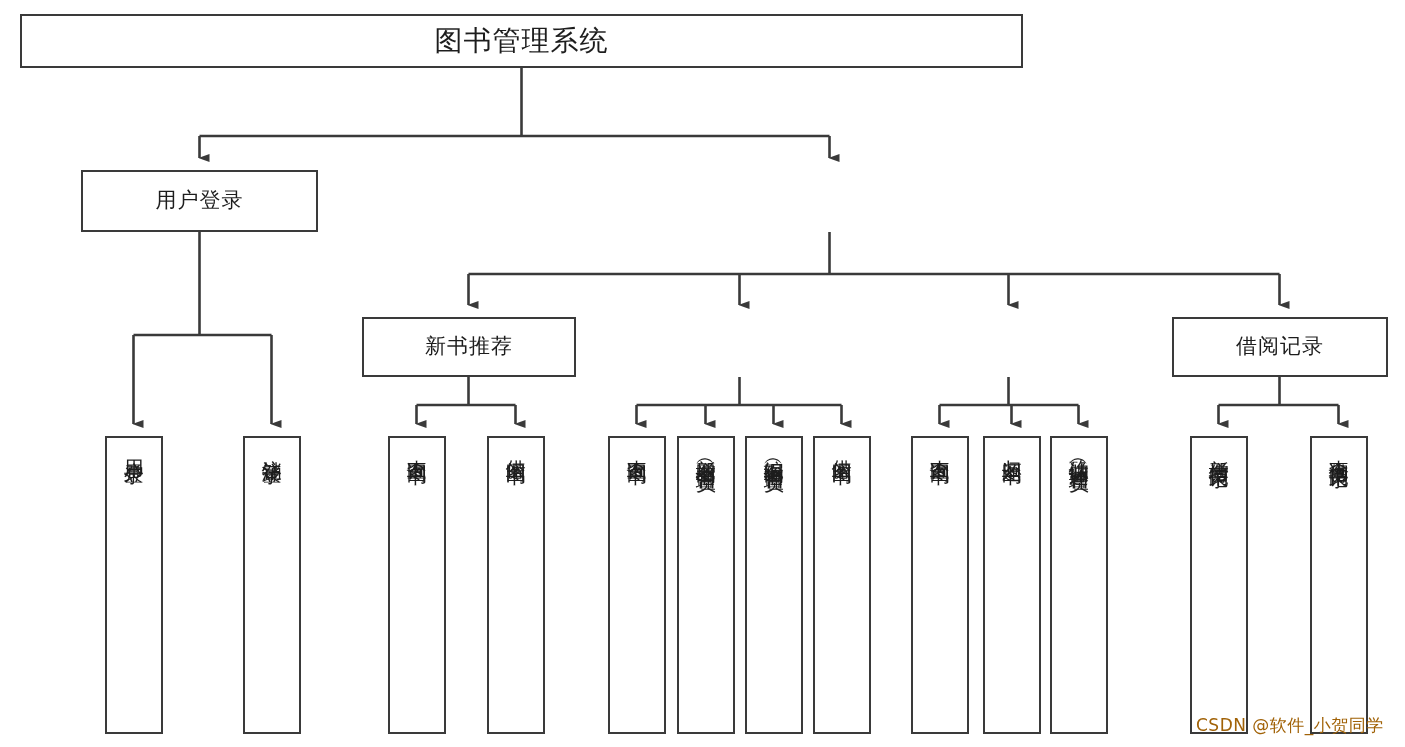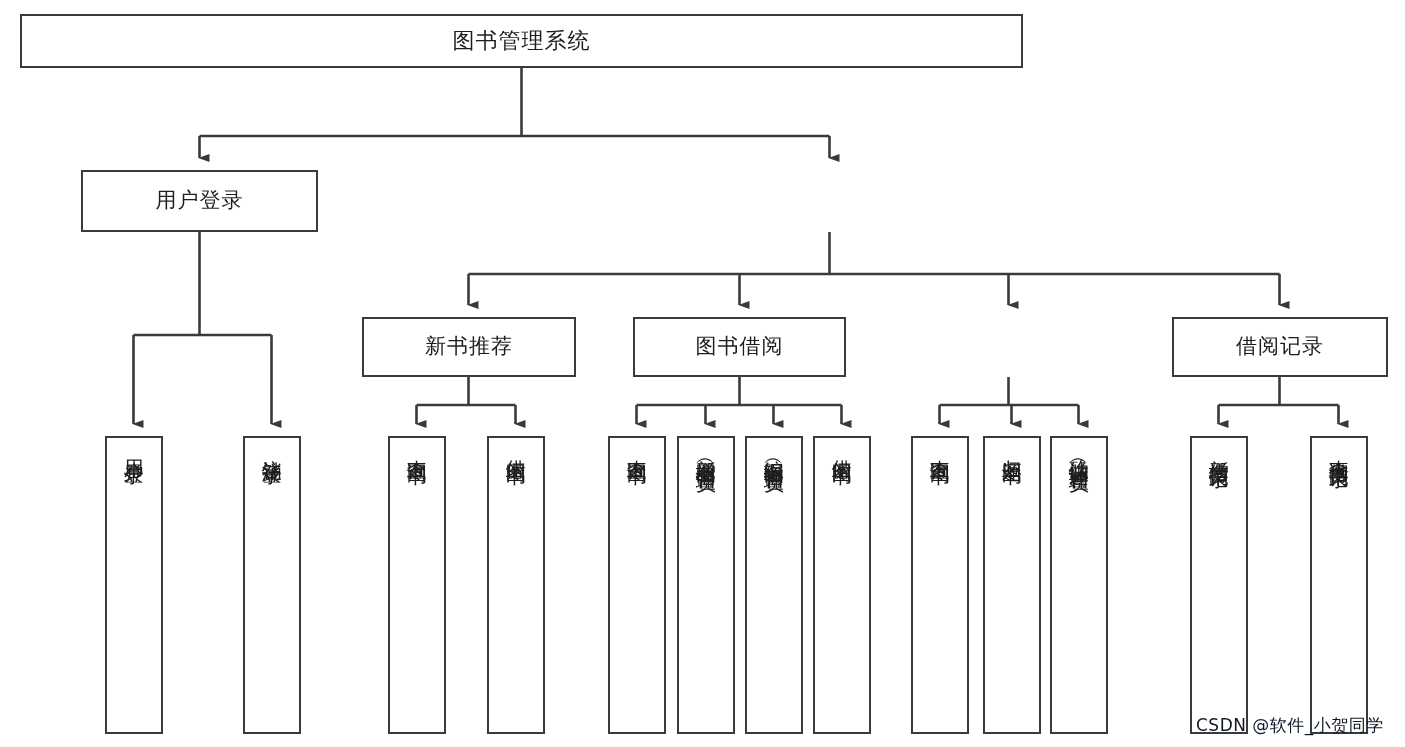--- a/index.html
+++ b/index.html
@@ -34,41 +34,41 @@
     align-items: center;
     justify-content: center;
     color: #1d1d1d;
   }
   .node.h {
     font-size: 21px;
     letter-spacing: 1px;
     line-height: 1.2;
   }
   .node.root {
-    font-size: 22px;
+    font-size: 28px;
   }
   .node.leaf {
     align-items: flex-start;
     justify-content: center;
     padding-top: 6px;
   }
   .vtext {
     writing-mode: vertical-rl;
     text-orientation: upright;
     -webkit-text-orientation: upright;
     font-size: 20px;
     line-height: 1.42;
     letter-spacing: 2px;
     white-space: nowrap;
     color: #1d1d1d;
   }
   .watermark {
     position: absolute;
     font-size: 17px;
-    color: #0f172a;
+    color: #a16207;
     white-space: nowrap;
     letter-spacing: 0.5px;
   }
 </style>
 </head>
 <body>
 
 <div id="canvas">
 
   <svg id="wires" viewBox="0 0 1405 747" xmlns="http://www.w3.org/2000/svg">
@@ -119,21 +119,20 @@
       <path d="M 1218.5 405 L 1218.5 424" marker-end="url(#arrowhead)"></path>
       <path d="M 1338.5 405 L 1338.5 424" marker-end="url(#arrowhead)"></path>
     </g>
   </svg>
 
   <div class="node h root" style="left: 20px; top: 14px; width: 1003px; height: 54px;">图书管理系统</div>
 
   <div class="node h" style="left: 81px; top: 170px; width: 237px; height: 62px;">用户登录</div>
 
   <div class="node h" style="left: 362px; top: 317px; width: 214px; height: 60px; text-align: center;">新书推荐</div>
-  <div class="node h" style="left: 633px; top: 317px; width: 213px; height: 60px;">图书借阅</div>
   <div class="node h" style="left: 1172px; top: 317px; width: 216px; height: 60px;">借阅记录</div>
 
   <div class="node leaf" style="left: 105px; top: 436px; width: 58px; height: 298px;">
     <span class="vtext">用户登录</span>
   </div>
   <div class="node leaf" style="left: 243px; top: 436px; width: 58px; height: 298px;">
     <span class="vtext">注销登录</span>
   </div>
   <div class="node leaf" style="left: 388px; top: 436px; width: 58px; height: 298px;">
     <span class="vtext">查询图书</span>

